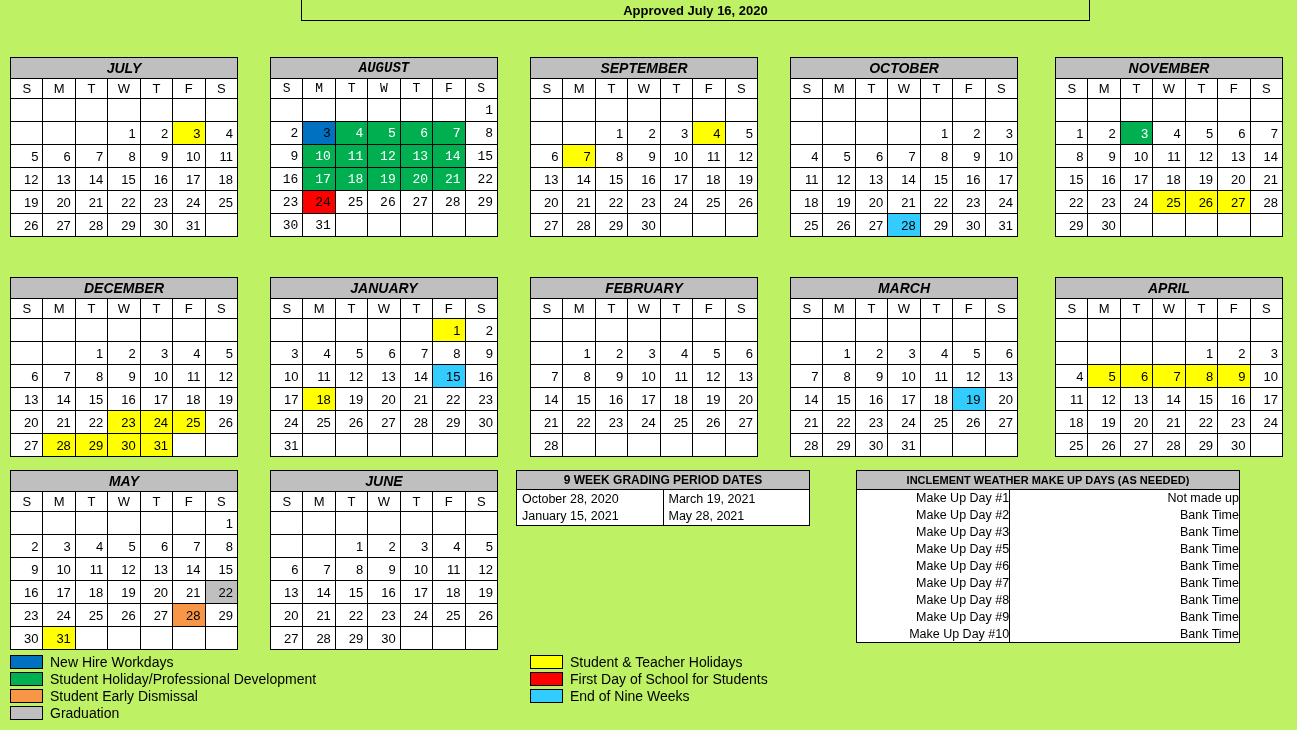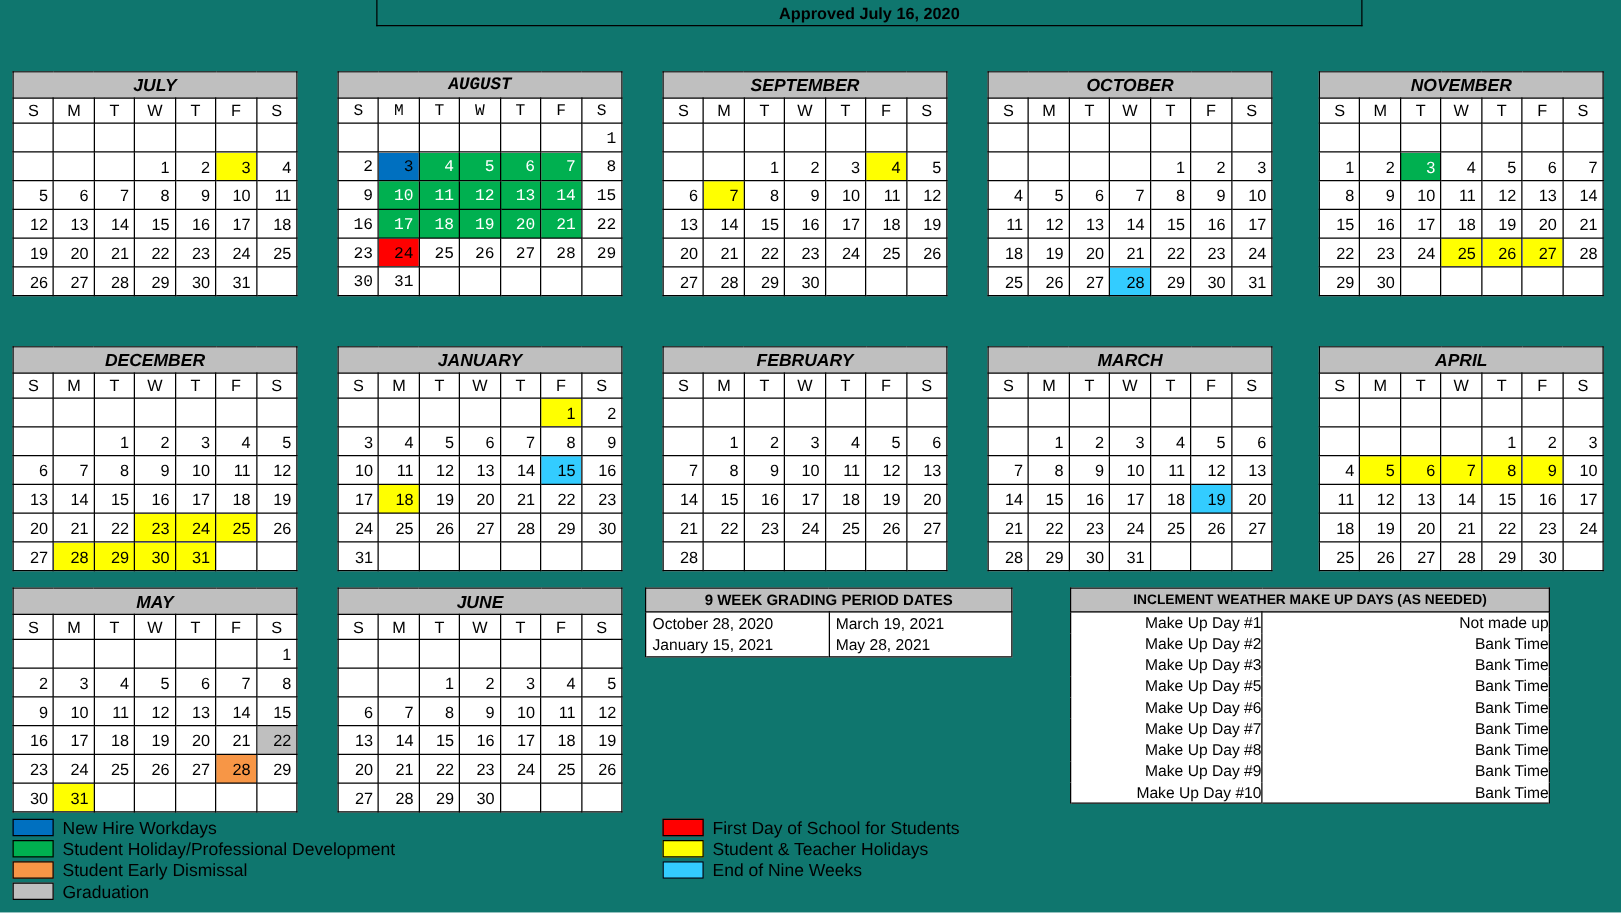--- a/index.html
+++ b/index.html
@@ -1,18 +1,18 @@
 <!DOCTYPE html>
 <html><head>
 <meta charset="utf-8">
 <style>
   *{margin:0;padding:0;box-sizing:border-box}
   html,body{background:#fff}
   body{font-family:"Liberation Sans","DejaVu Sans",sans-serif;color:#000}
-  .page{position:relative;width:1297px;height:730px;background:#0f766e;overflow:hidden}
+  .page{position:relative;width:1297px;height:730px;background:#bef264;overflow:hidden}
 
   .approval-box{position:absolute;left:301px;top:0;width:789px;height:21px;
     border:1px solid #000;border-top:none;display:flex;align-items:flex-end;
     justify-content:center;font-weight:bold;font-size:13px;padding-bottom:2px}
 
   table.month{position:absolute;width:228px;border-collapse:collapse;table-layout:fixed;background:#fff}
   .month th,.month td{border:1px solid #000;overflow:hidden}
   .month .mtitle{background:#BFBFBF;font-weight:bold;font-style:italic;font-size:14px;height:21px;text-align:center}
   .month .dow{font-weight:normal;font-size:13px;height:20px;text-align:center;background:#fff}
   .month .day{font-size:13px;height:23px;text-align:right;padding-right:4px;background:#fff;vertical-align:middle}
@@ -963,26 +963,26 @@
         <span class="swatch" style="background: rgb(247, 150, 70);"></span>
         <span class="legend-label">Student Early Dismissal</span>
       </div>
       <div class="legend-item">
         <span class="swatch" style="background: rgb(191, 191, 191);"></span>
         <span class="legend-label">Graduation</span>
       </div>
     </div>
   <div class="legend" id="legend-mid" style="left:530px;top:654px">
       <div class="legend-item">
+        <span class="swatch" style="background: rgb(255, 255, 0);"></span>
+        <span class="legend-label">Student &amp; Teacher Holidays</span>
+      </div>
+      <div class="legend-item">
         <span class="swatch" style="background: rgb(255, 0, 0);"></span>
         <span class="legend-label">First Day of School for Students</span>
-      </div>
-      <div class="legend-item">
-        <span class="swatch" style="background: rgb(255, 255, 0);"></span>
-        <span class="legend-label">Student &amp; Teacher Holidays</span>
       </div>
       <div class="legend-item">
         <span class="swatch" style="background: rgb(51, 204, 255);"></span>
         <span class="legend-label">End of Nine Weeks</span>
       </div>
     </div>
 
 </div>
 
 </body></html>

